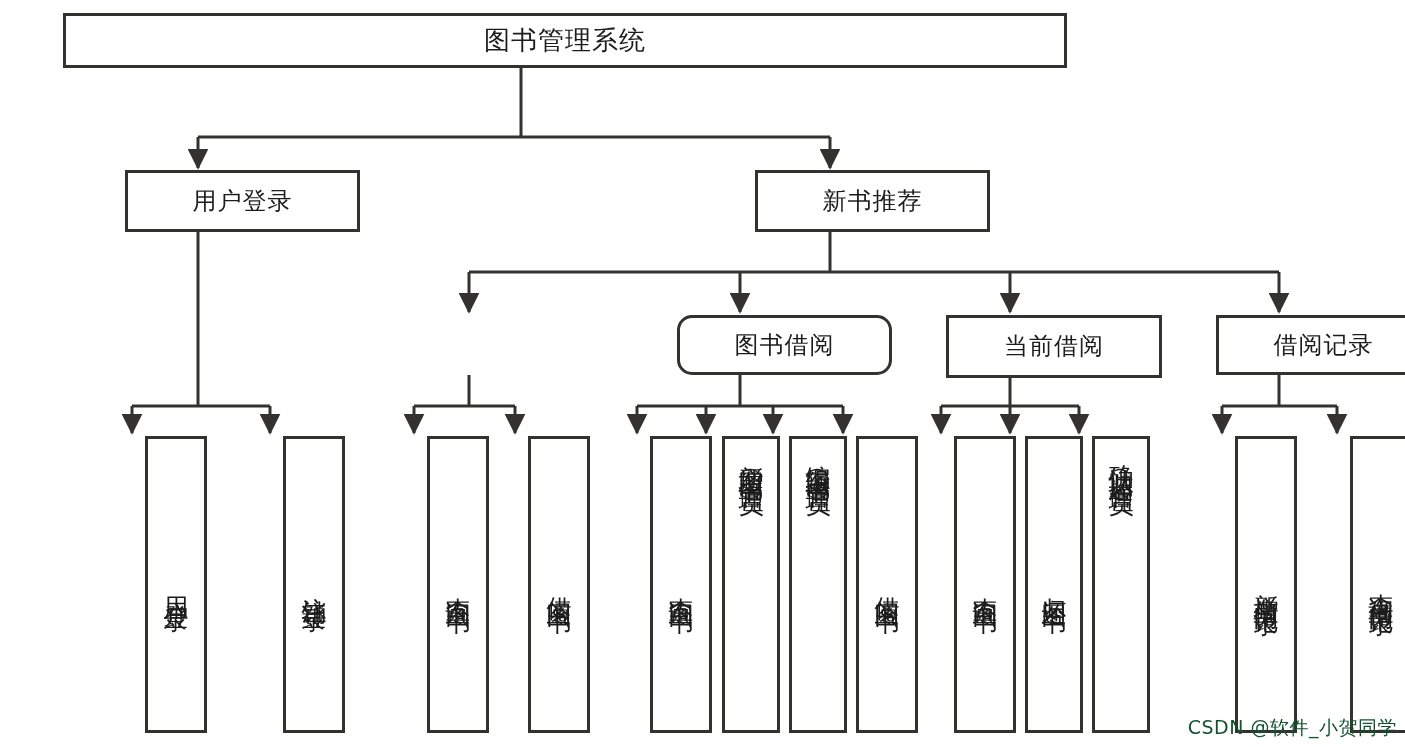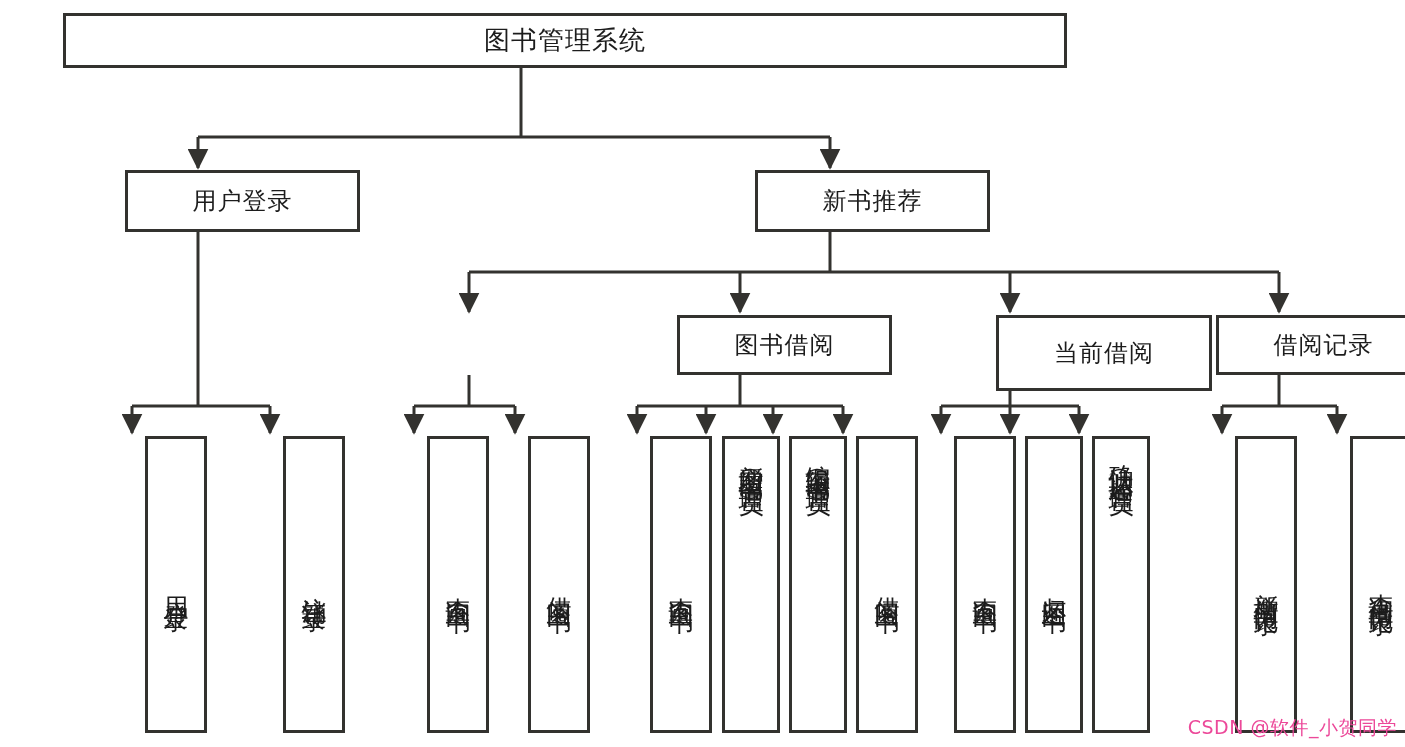--- a/index.html
+++ b/index.html
@@ -73,21 +73,21 @@
   }
   .leaf-inner.top {
     align-items: flex-start;
     padding-top: 6px;
   }
   .watermark {
     position: absolute;
     right: 8px;
     bottom: 6px;
     font-size: 19px;
-    color: #ec4899;
+    color: #14532d;
     letter-spacing: 0.5px;
     white-space: nowrap;
     font-family: "DejaVu Sans", "Liberation Sans", sans-serif;
   }
 </style>
 </head>
 <body>
 
 <div id="canvas">
 
@@ -145,24 +145,24 @@
     <span class="node-label">图书管理系统</span>
   </div>
 
   <div class="node tier-1" style="left:81px; top:170px; width:235px; height:62px;">
     <span class="node-label">用户登录</span>
   </div>
   <div class="node tier-1" style="left:711px; top:170px; width:235px; height:62px;">
     <span class="node-label">新书推荐</span>
   </div>
 
-  <div class="node tier-2" style="left:633px; top:315px; width:215px; height:60px;">
+  <div class="node tier-2" style="left:633px; top:315px; width:215px; height:60px;border-radius:15px;">
     <span class="node-label">图书借阅</span>
   </div>
-  <div class="node tier-2" style="left:952px; top:315px; width:216px; height:76px;">
+  <div class="node tier-2" style="left:902px; top:315px; width:216px; height:63px;">
     <span class="node-label">当前借阅</span>
   </div>
   <div class="node tier-2" style="left:1172px; top:315px; width:215px; height:60px;">
     <span class="node-label">借阅记录</span>
   </div>
 
   <div class="node leaf" style="left:101px; top:436px; width:62px; height:297px;">
     <div class="leaf-inner">
       <span class="node-label">用户登录</span>
     </div>

